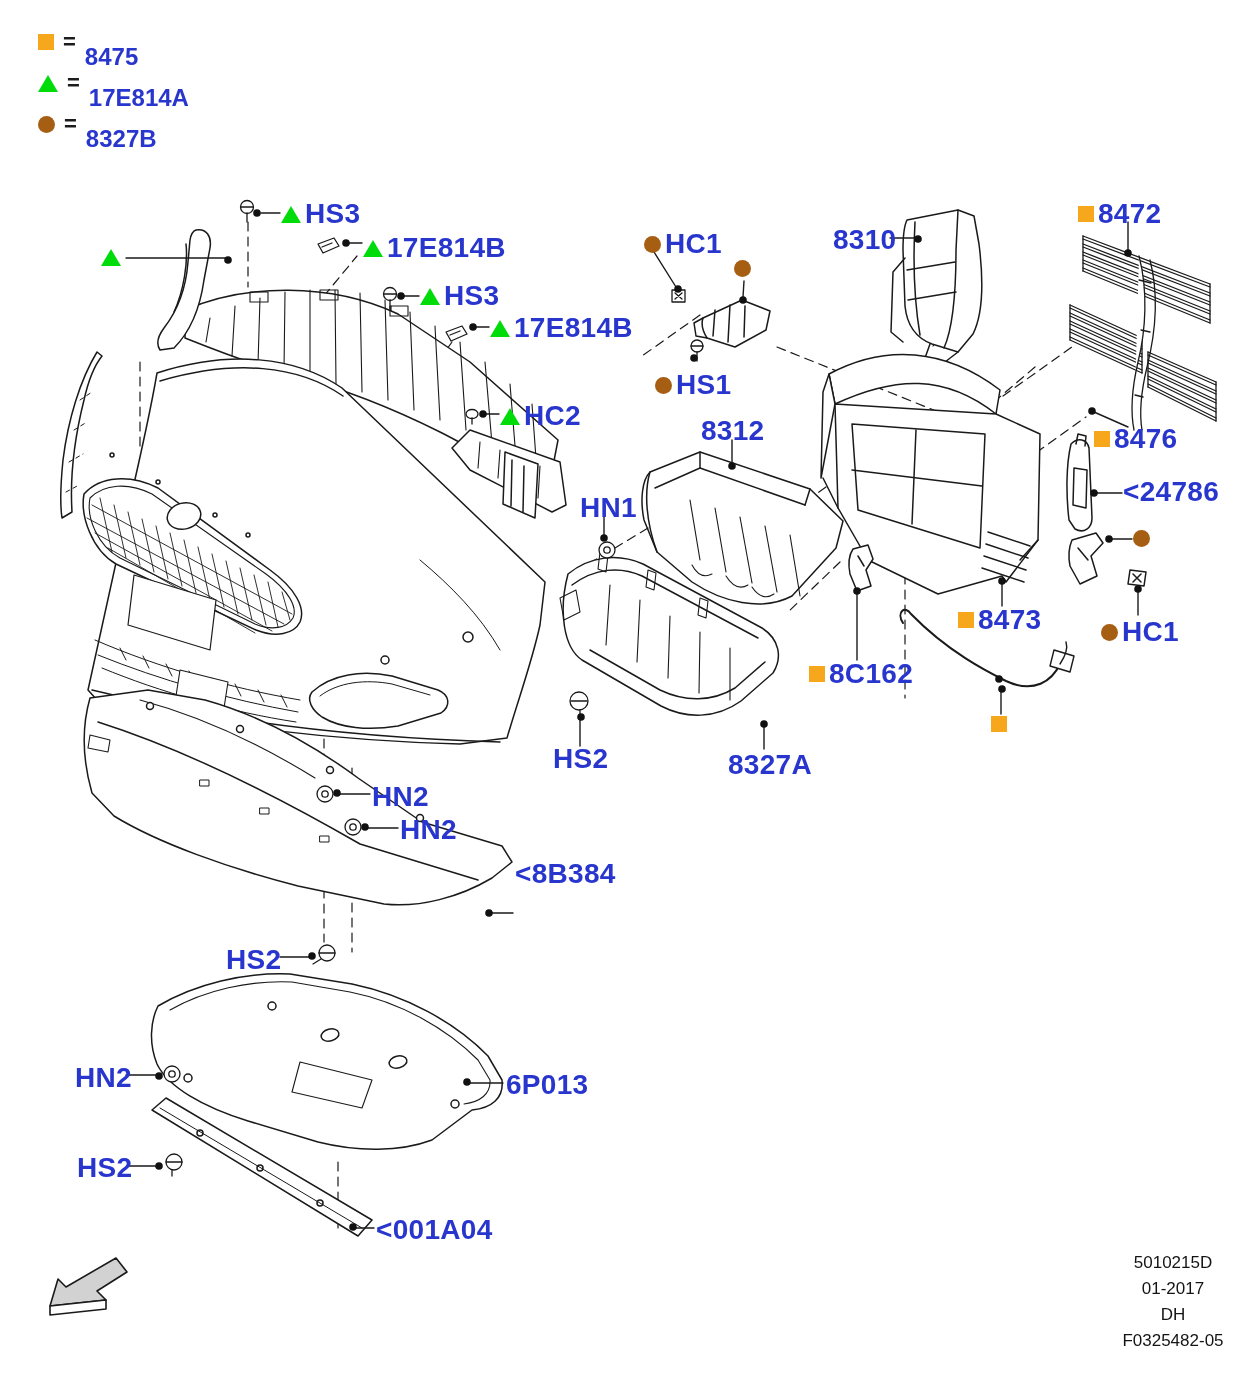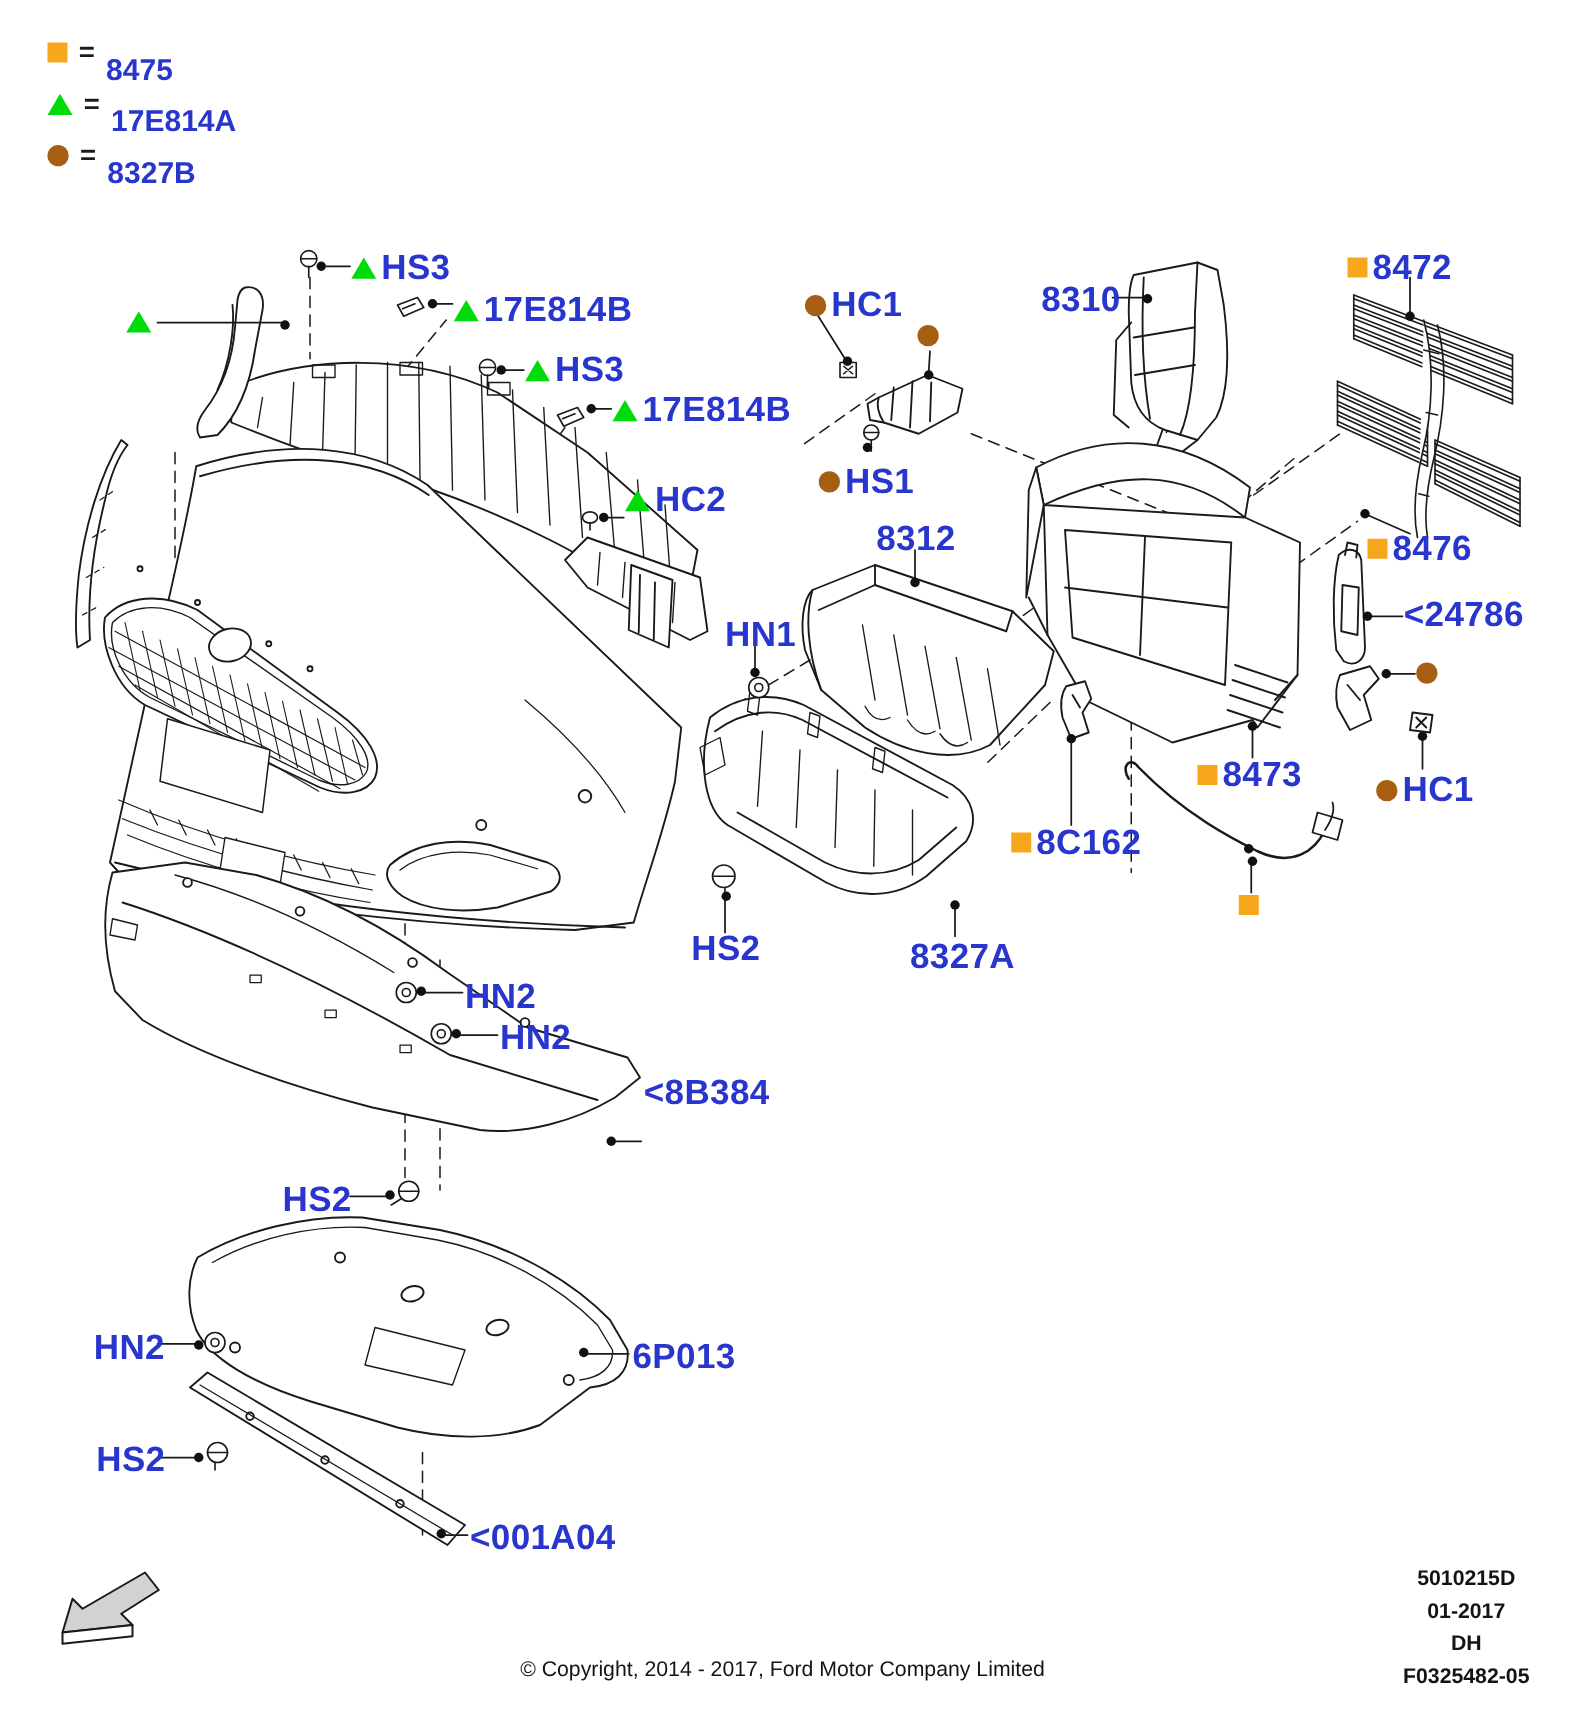--- a/index.html
+++ b/index.html
@@ -11,21 +11,21 @@
   .mk{display:inline-block;flex:0 0 auto;}
   .mk.tri{width:0;height:0;border-left:10px solid transparent;border-right:10px solid transparent;
           border-bottom:17px solid var(--c-green,#00DC0A);}
   .mk.cir{width:17px;height:17px;border-radius:50%;background:var(--c-brown,#A65E12);}
   .mk.sq{width:16px;height:16px;background:var(--c-orange,#F7A71C);}
   #legend{position:absolute;left:38px;top:30px;}
   .leg-row{display:flex;align-items:center;gap:9px;height:24px;margin-bottom:17px;}
   .leg-eq{font-weight:bold;font-size:22px;color:#1c1c1c;line-height:1;}
   .leg-code{font-weight:bold;font-size:24px;color:var(--c-label,#2836CE);line-height:1;margin-top:30px;}
   #footer-right{position:absolute;left:1088px;top:1250px;width:170px;text-align:center;
-                font-size:17px;color:#141414;line-height:26px;font-weight:bold;}
+                font-size:17px;color:#141414;line-height:26px;}
   #copyright{position:absolute;left:296px;top:1326px;width:660px;text-align:center;
              font-size:17px;color:#141414;}
 </style>
 </head>
 <body>
 
 <div id="stage">
 
 <svg id="art" width="1260" height="1380" viewBox="0 0 1260 1380">
   <g stroke="#1a1a1a" fill="none" stroke-width="1.5" stroke-linecap="round" stroke-linejoin="round">
@@ -491,21 +491,21 @@
       <span class="t">17E814B</span>
     </div>
 <div class="co" style="left:420px;top:282px">
       <span class="mk tri"></span>
       <span class="t">HS3</span>
     </div>
 <div class="co" style="left:490px;top:314px">
       <span class="mk tri"></span>
       <span class="t">17E814B</span>
     </div>
-<div class="co" style="left:500px;top:386px">
+<div class="co" style="left:500px;top:402px">
       <span class="mk tri"></span>
       <span class="t">HC2</span>
     </div>
 <div class="co" style="left:101px;top:249px">
       <span class="mk tri"></span>
     </div>
 <div class="co" style="left:644px;top:230px">
       <span class="mk cir"></span>
       <span class="t">HC1</span>
     </div>
@@ -578,21 +578,20 @@
 <div class="co" style="left:75px;top:1064px">
       <span class="t">HN2</span>
     </div>
 <div class="co" style="left:77px;top:1154px">
       <span class="t">HS2</span>
     </div>
 <div class="co" style="left:376px;top:1216px">
       <span class="t">&lt;001A04</span>
     </div>
 
-<div id="copyright">© Copyright, 2014 - 2017, Ford Motor Company Limited</div>
 <div id="footer-right">
   <div>5010215D</div>
   <div>01-2017</div>
   <div>DH</div>
   <div>F0325482-05</div>
 </div>
 
 </div>
 
 </body></html>

